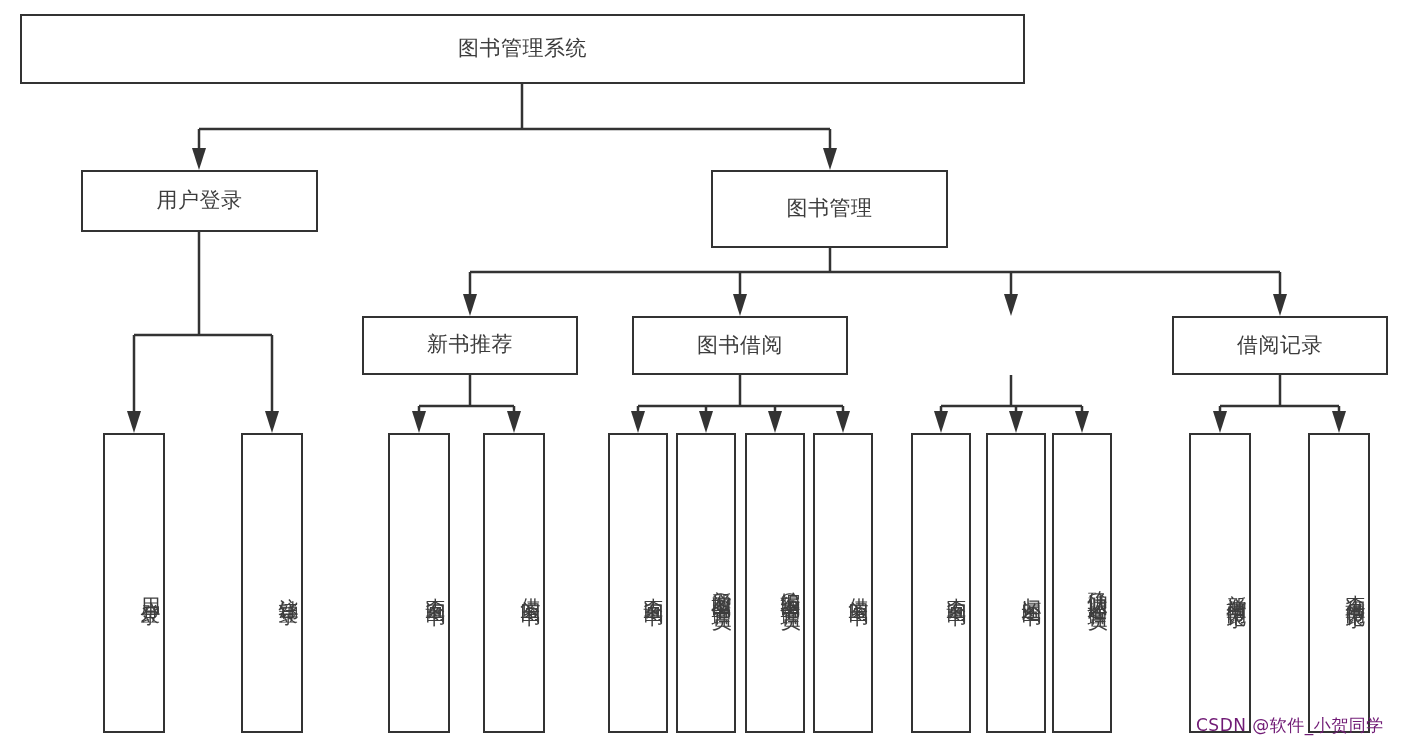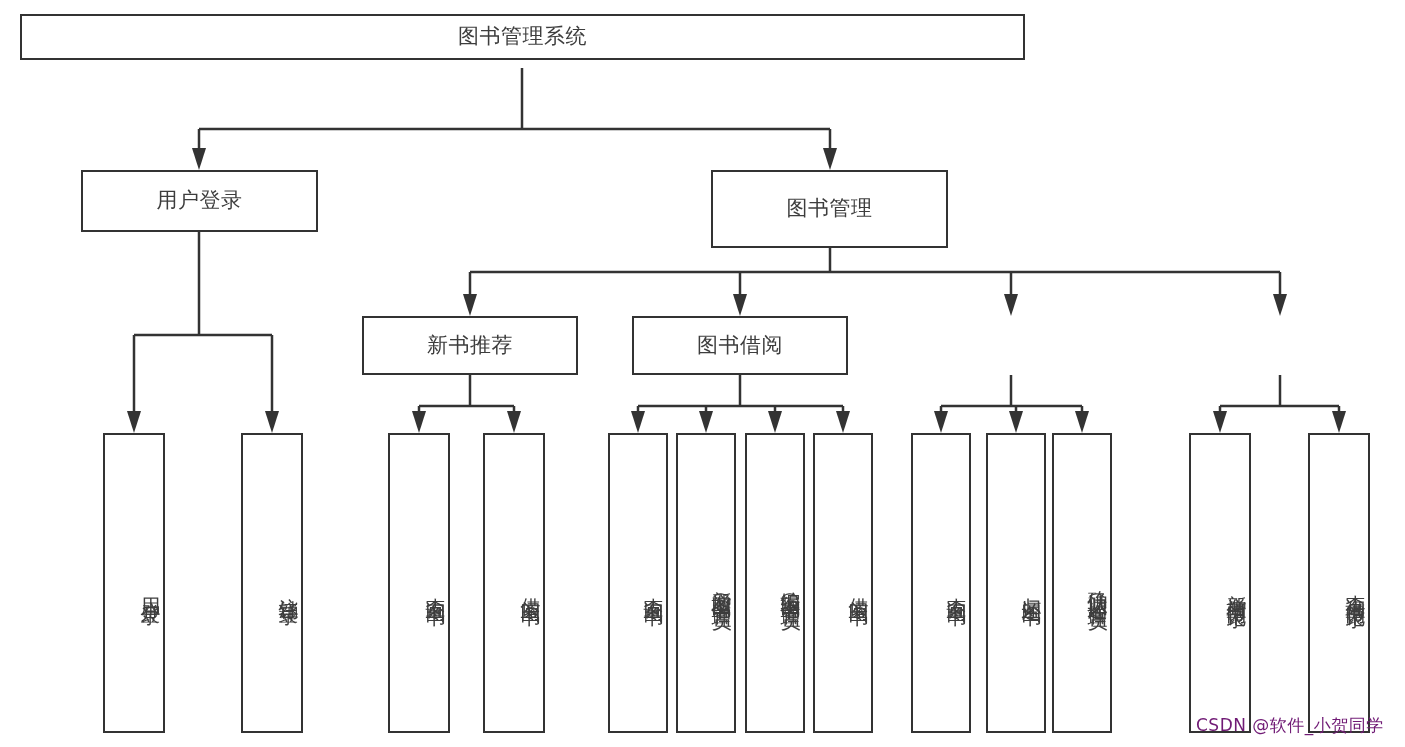--- a/index.html
+++ b/index.html
@@ -120,36 +120,39 @@
         <path d="M 1075 411 L 1089 411 L 1082 433 Z" fill="#333333" stroke="none"></path>
         <line x1="1280" y1="375" x2="1280" y2="406"></line>
         <line x1="1220" y1="406" x2="1339" y2="406"></line>
         <line x1="1220" y1="406" x2="1220" y2="411"></line>
         <path d="M 1213 411 L 1227 411 L 1220 433 Z" fill="#333333" stroke="none"></path>
         <line x1="1339" y1="406" x2="1339" y2="411"></line>
         <path d="M 1332 411 L 1346 411 L 1339 433 Z" fill="#333333" stroke="none"></path>
       </g>
   </svg>
 
-  <div class="node horizontal" style="left: 20px; top: 14px; width: 1005px; height: 46px;">
+  <div class="node horizontal" style="left: 20px; top: 14px; width: 1005px; height: 70px;">
     <span>图书管理系统</span>
   </div>
 
   <div class="node horizontal" style="left: 81px; top: 170px; width: 237px; height: 62px;">
     <span>用户登录</span>
   </div>
   <div class="node horizontal" style="left: 711px; top: 170px; width: 237px; height: 78px;">
     <span>图书管理</span>
   </div>
 
-  <div class="node horizontal" style="left: 362px; top: 316px; width: 216px; height: 59px;">
+  <div class="node horizontal" style="left: 362px; top: 316px; width: 216px; height: 59px; font-family: Liberation Mono, monospace;">
     <span>新书推荐</span>
   </div>
   <div class="node horizontal" style="left: 632px; top: 316px; width: 216px; height: 59px;">
     <span>图书借阅</span>
+  </div>
+  <div class="node horizontal" style="left: 1172px; top: 316px; width: 216px; height: 59px;">
+    <span>借阅记录</span>
   </div>
 
   <div class="node vertical" style="left: 103px; top: 433px; width: 62px; height: 300px;">
     <span>用户登录</span>
   </div>
   <div class="node vertical" style="left: 241px; top: 433px; width: 62px; height: 300px;">
     <span>注销登录</span>
   </div>
   <div class="node vertical" style="left: 388px; top: 433px; width: 62px; height: 300px;">
     <span>查询图书</span>

